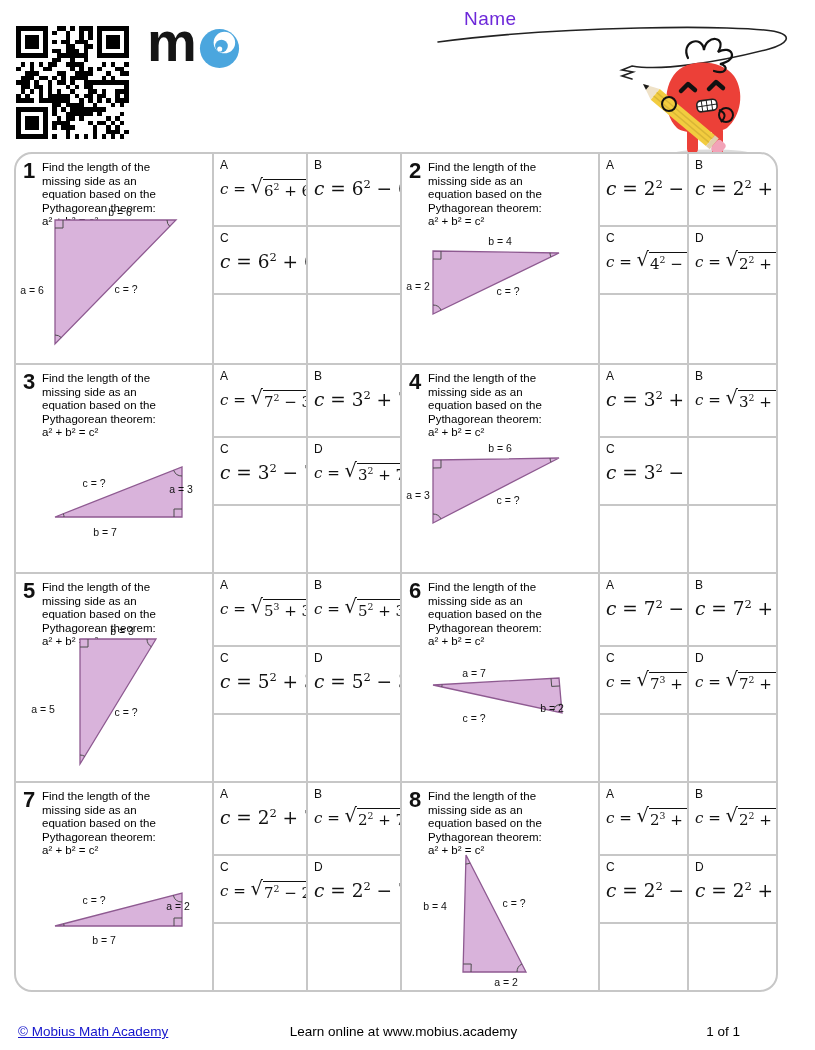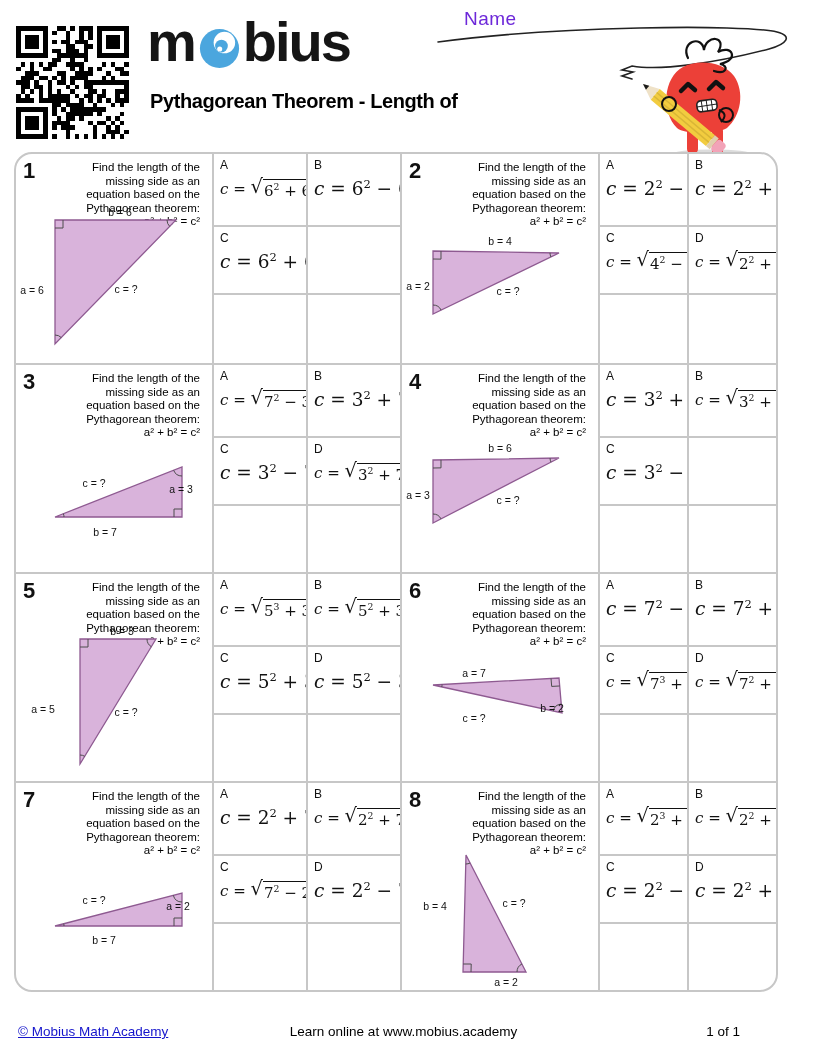--- a/index.html
+++ b/index.html
@@ -13,21 +13,21 @@
   .name-label{position:absolute;left:464px;top:8px;font-size:19px;color:#6d28d9;letter-spacing:0.5px;}
   .doodle{position:absolute;left:425px;top:20px;width:375px;height:140px;}
 
   
   .problems{position:absolute;left:14px;top:152px;width:764px;height:840px;border:2px solid var(--grid,#c7c7c7);border-radius:18px;box-sizing:border-box;display:grid;grid-template-columns:384px 376px;grid-template-rows:repeat(4,209px);overflow:hidden;background:#fff;}
   .prob{display:flex;box-sizing:border-box;min-width:0;}
   .prob.c2{border-left:2px solid var(--grid,#c7c7c7);}
   .prob.rn{border-top:2px solid var(--grid,#c7c7c7);}
   .left-pane{position:relative;flex:0 0 196px;}
   .pnum{position:absolute;left:7px;top:4px;font-size:22px;font-weight:bold;}
-  .ptext{position:absolute;left:26px;top:7px;width:158px;text-align:right;font-size:11.5px;line-height:13.5px;color:#000;}
+  .ptext{position:absolute;left:26px;top:7px;width:158px;text-align:left;font-size:11.5px;line-height:13.5px;color:#000;}
   .tri{position:absolute;left:0;top:0;width:196px;height:209px;}
   .opts{flex:1;display:flex;flex-direction:column;min-width:0;}
   .opt-row{display:flex;}
   .opt-row.r1{flex:0 0 71px;}
   .opt-row.r2{flex:0 0 66px;border-top:2px solid var(--grid,#c7c7c7);}
   .opt-row.r3{flex:1;border-top:2px solid var(--grid,#c7c7c7);}
   .opt-cell{flex:1;border-left:2px solid var(--grid,#c7c7c7);padding:4px 1px 2px 6px;box-sizing:border-box;min-width:0;overflow:hidden;}
   .opt-label{font-size:12px;color:#111;}
   .eq{font-family:"DejaVu Serif",serif;font-size:18.5px;color:#111;margin-top:5px;white-space:nowrap;}
   .eq .it{font-style:italic;}
@@ -287,25 +287,23 @@
 <div class="logo">
   <span>m</span>
   <span class="o-wrap">
     <svg viewBox="0 0 46 46" width="45" height="45">
       <circle cx="23" cy="24" r="20" fill="#4BA6DE"></circle>
       <circle cx="28" cy="18" r="11" fill="#ffffff"></circle>
       <circle cx="25" cy="21.5" r="6.5" fill="#4BA6DE"></circle>
       <circle cx="23.2" cy="24.5" r="2.6" fill="#ffffff"></circle>
     </svg>
   </span>
-  <span>bius</span>
 </div>
 
 <div class="title">
-  <div>Pythagorean Theorem - Length of</div>
 </div>
 
 <div class="name-label">Name</div>
 
 <svg class="doodle" viewBox="0 0 375 140">
 
   <path d="M13,22 C130,6 320,4 352,12 C368,16 362,24 344,29 C290,43 236,51 207,46 l-10,4 11,2 -11,4 10,3" fill="none" stroke="#222" stroke-width="1.6" stroke-linecap="round"></path>
 
   <ellipse cx="287" cy="134" rx="40" ry="4.5" fill="#dcdcdc"></ellipse>
 

